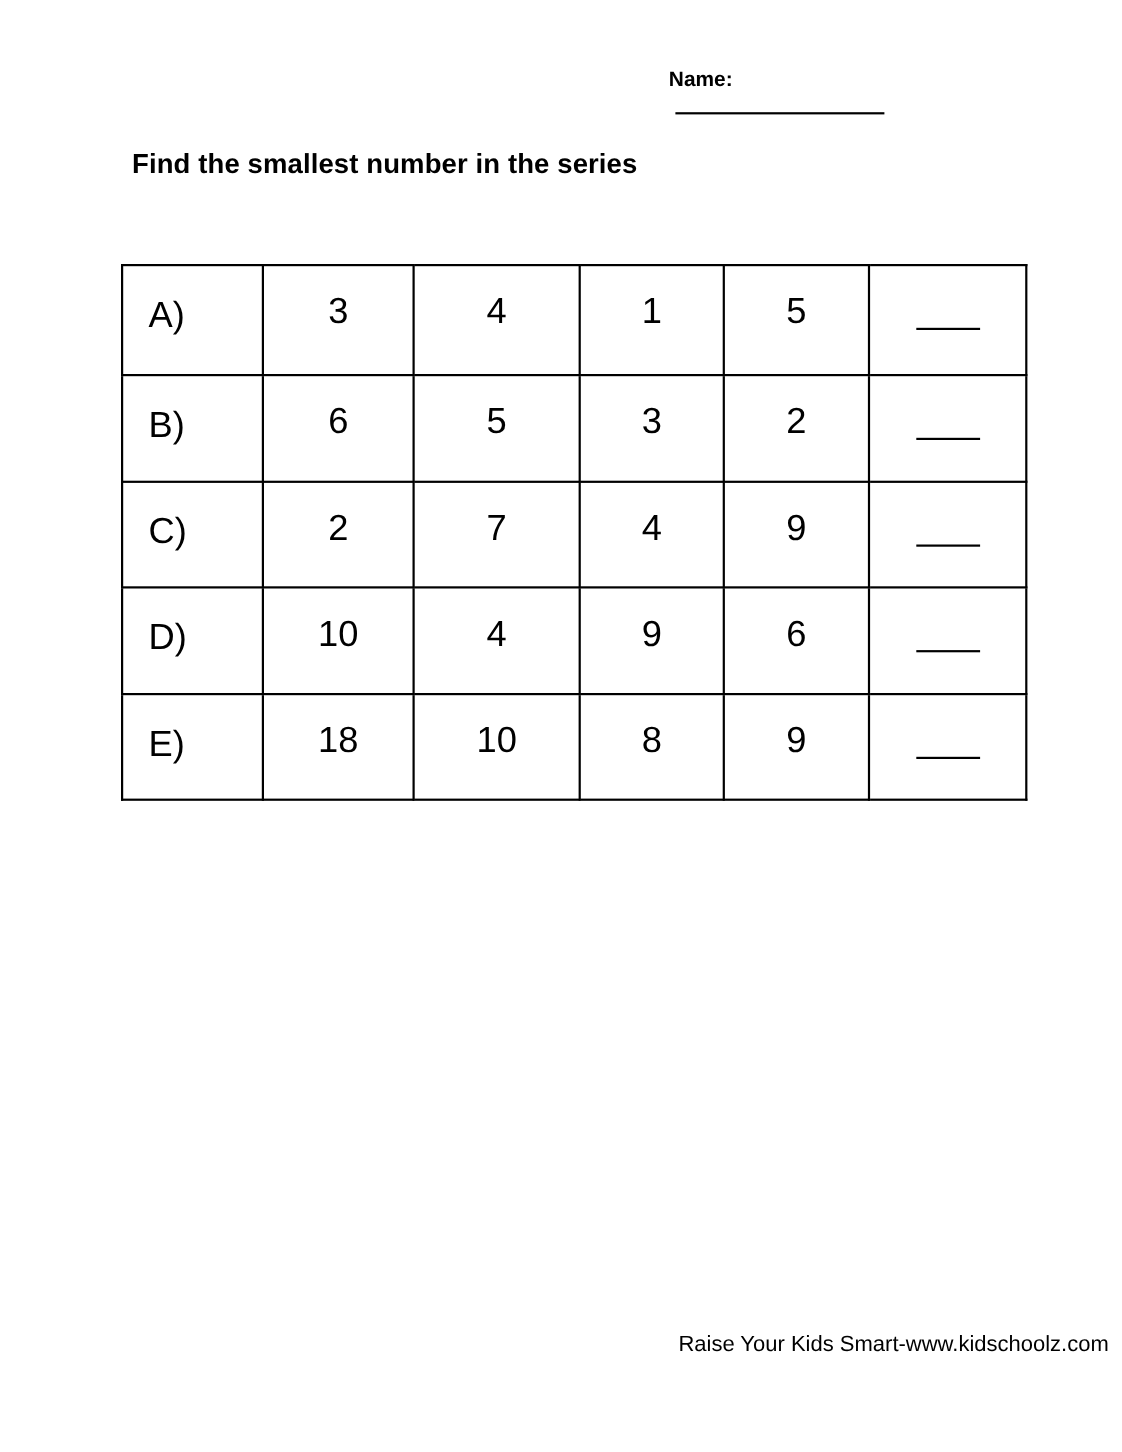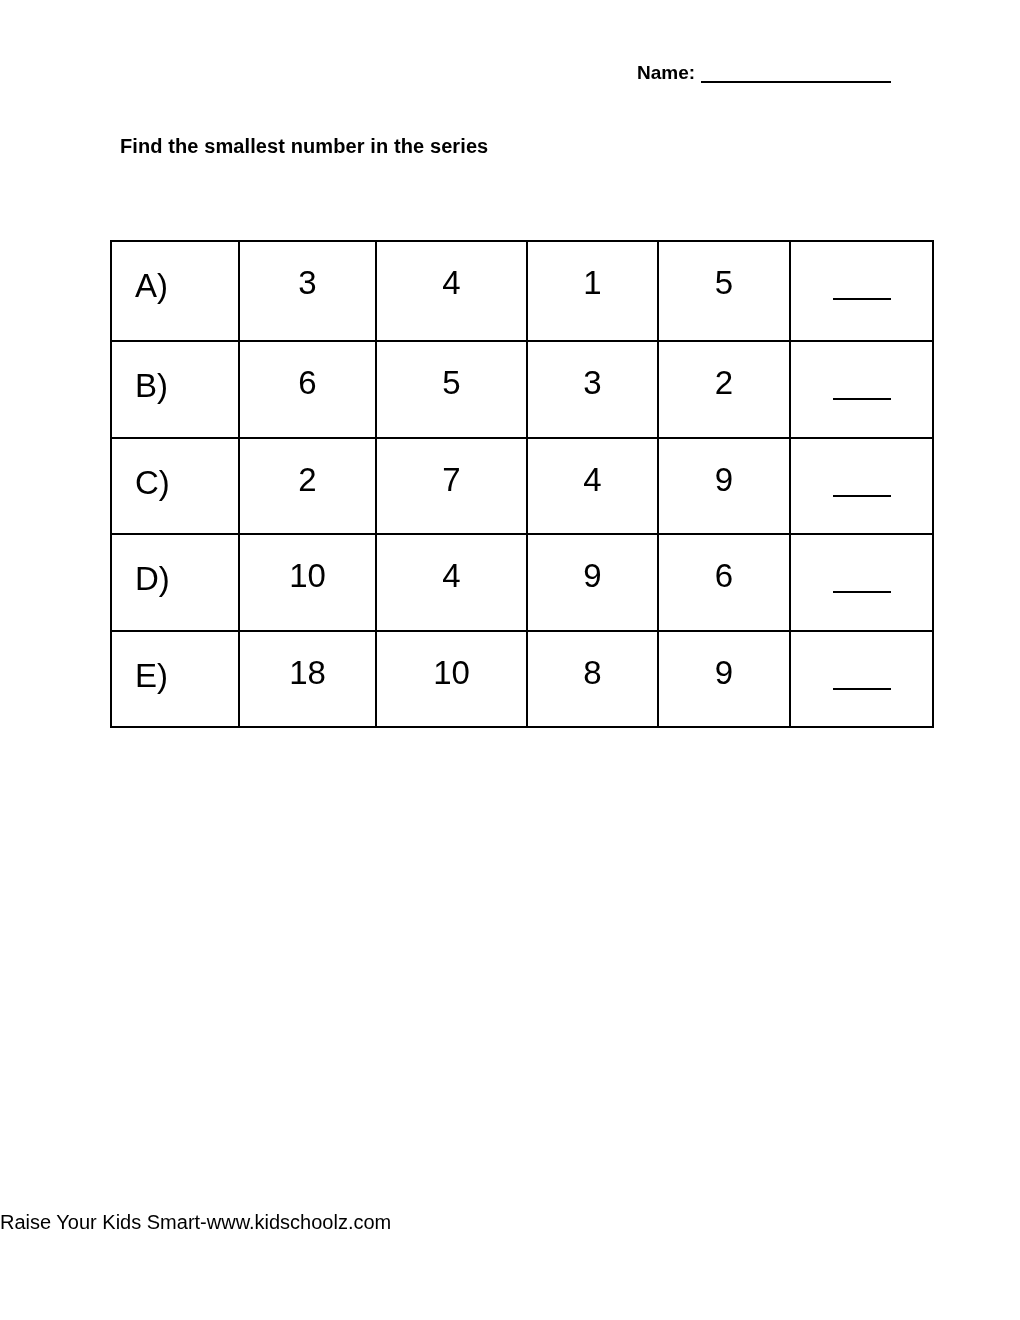--- a/index.html
+++ b/index.html
@@ -2,48 +2,48 @@
 <html><head>
 <meta charset="utf-8">
 <style>
   html, body { margin: 0; padding: 0; }
   body {
     width: 1020px; height: 1320px; background: #ffffff; position: relative;
     font-family: "Liberation Sans", "DejaVu Sans", sans-serif; color: #000;
     overflow: hidden;
   }
   .name-line {
-    position: absolute; left: 637px; top: 62px;
-    font-weight: bold; font-size: 19px; display: flex; align-items: center;
+    position: absolute; left: 608px; top: 62px;
+    font-weight: bold; font-size: 19px; display: flex; align-items: flex-start; flex-direction: column;
   }
   .name-line .blank {
     display: inline-block; width: 190px; border-bottom: 2px solid #000;
     margin-left: 6px; height: 18px;
   }
   .title {
     position: absolute; left: 120px; top: 135px;
-    font-weight: bold; font-size: 20px; letter-spacing: 0.1px;
+    font-weight: bold; font-size: 25px; letter-spacing: 0.1px;
   }
   table.worksheet {
     position: absolute; left: 110px; top: 240px;
     border-collapse: collapse; table-layout: fixed;
   }
   table.worksheet td {
     border: 2px solid #000; padding: 0; text-align: center; vertical-align: top;
     font-size: 33px; font-weight: normal;
   }
   table.worksheet td .v { display: block; padding-top: 22px; }
   table.worksheet td.label { text-align: left; }
   table.worksheet td.label .v { padding-left: 23px; padding-top: 25px; }
   table.worksheet td.answer .line {
     display: block; width: 58px; margin: 56px auto 0; border-bottom: 2px solid #000;
   }
   .footer {
     position: absolute; left: 0; width: 1008px; top: 1211px;
-    text-align: left; font-size: 20px;
+    text-align: right; font-size: 20px;
   }
 </style>
 </head>
 <body>
 
 <div class="name-line">
   <span>Name:</span>
   <span class="blank"></span>
 </div>
 

